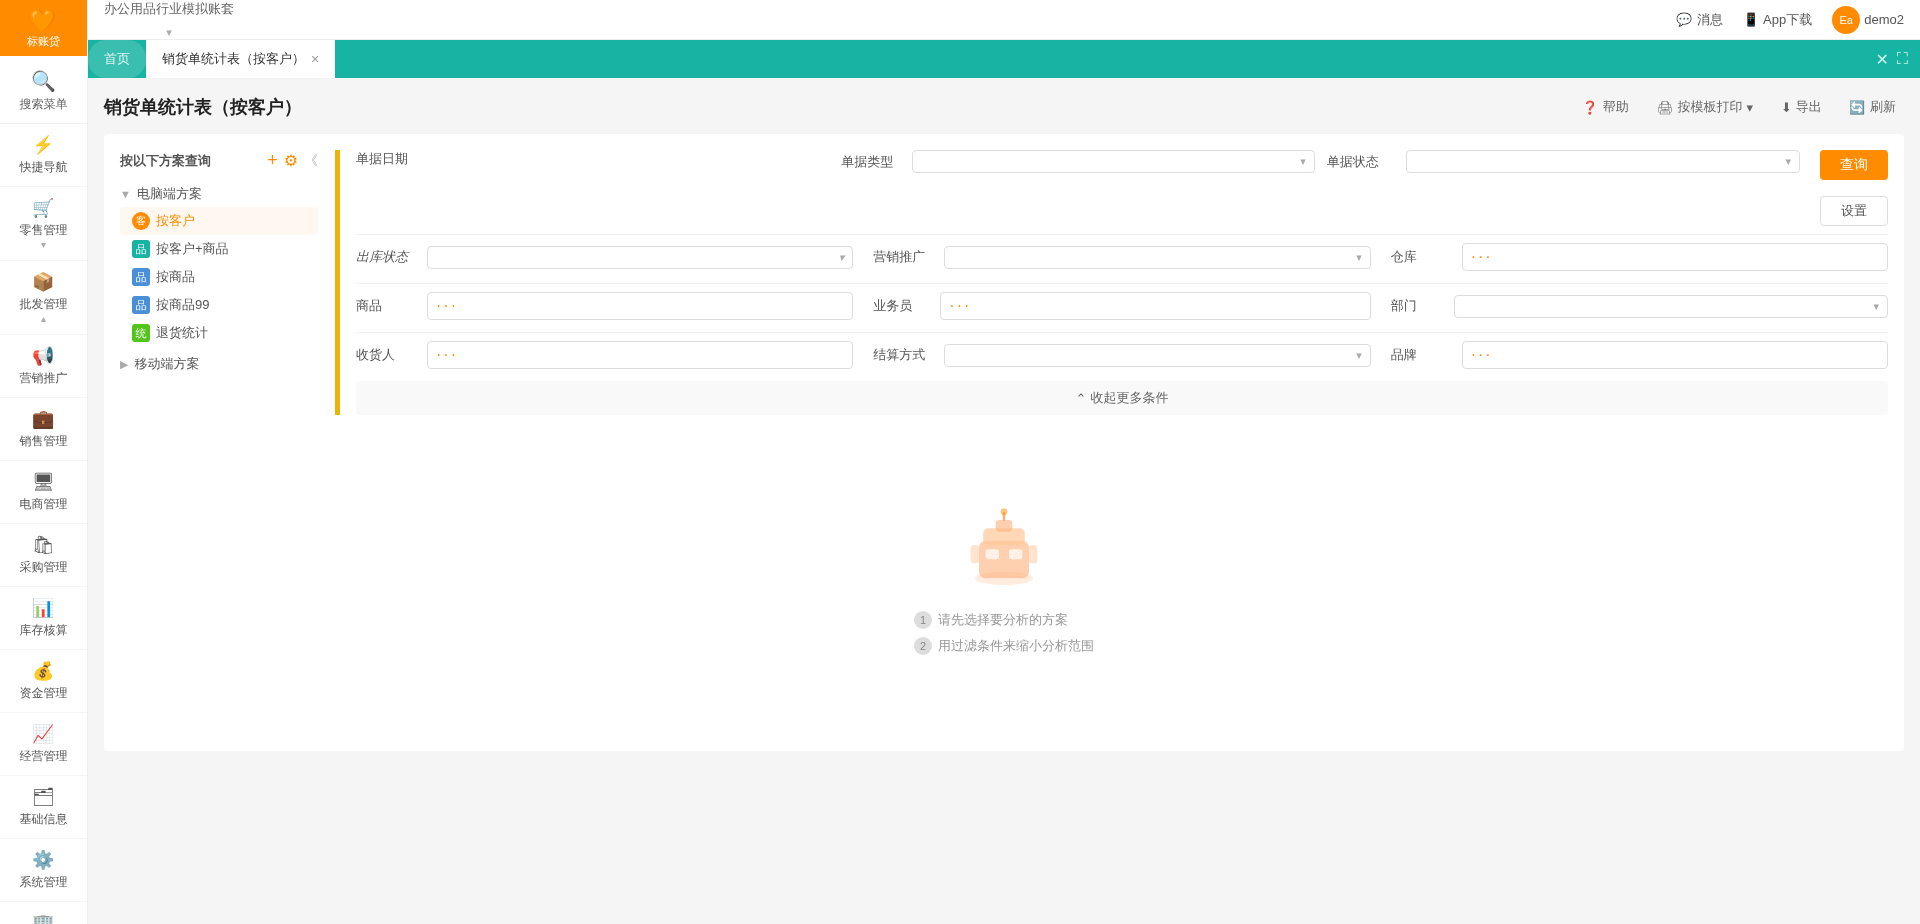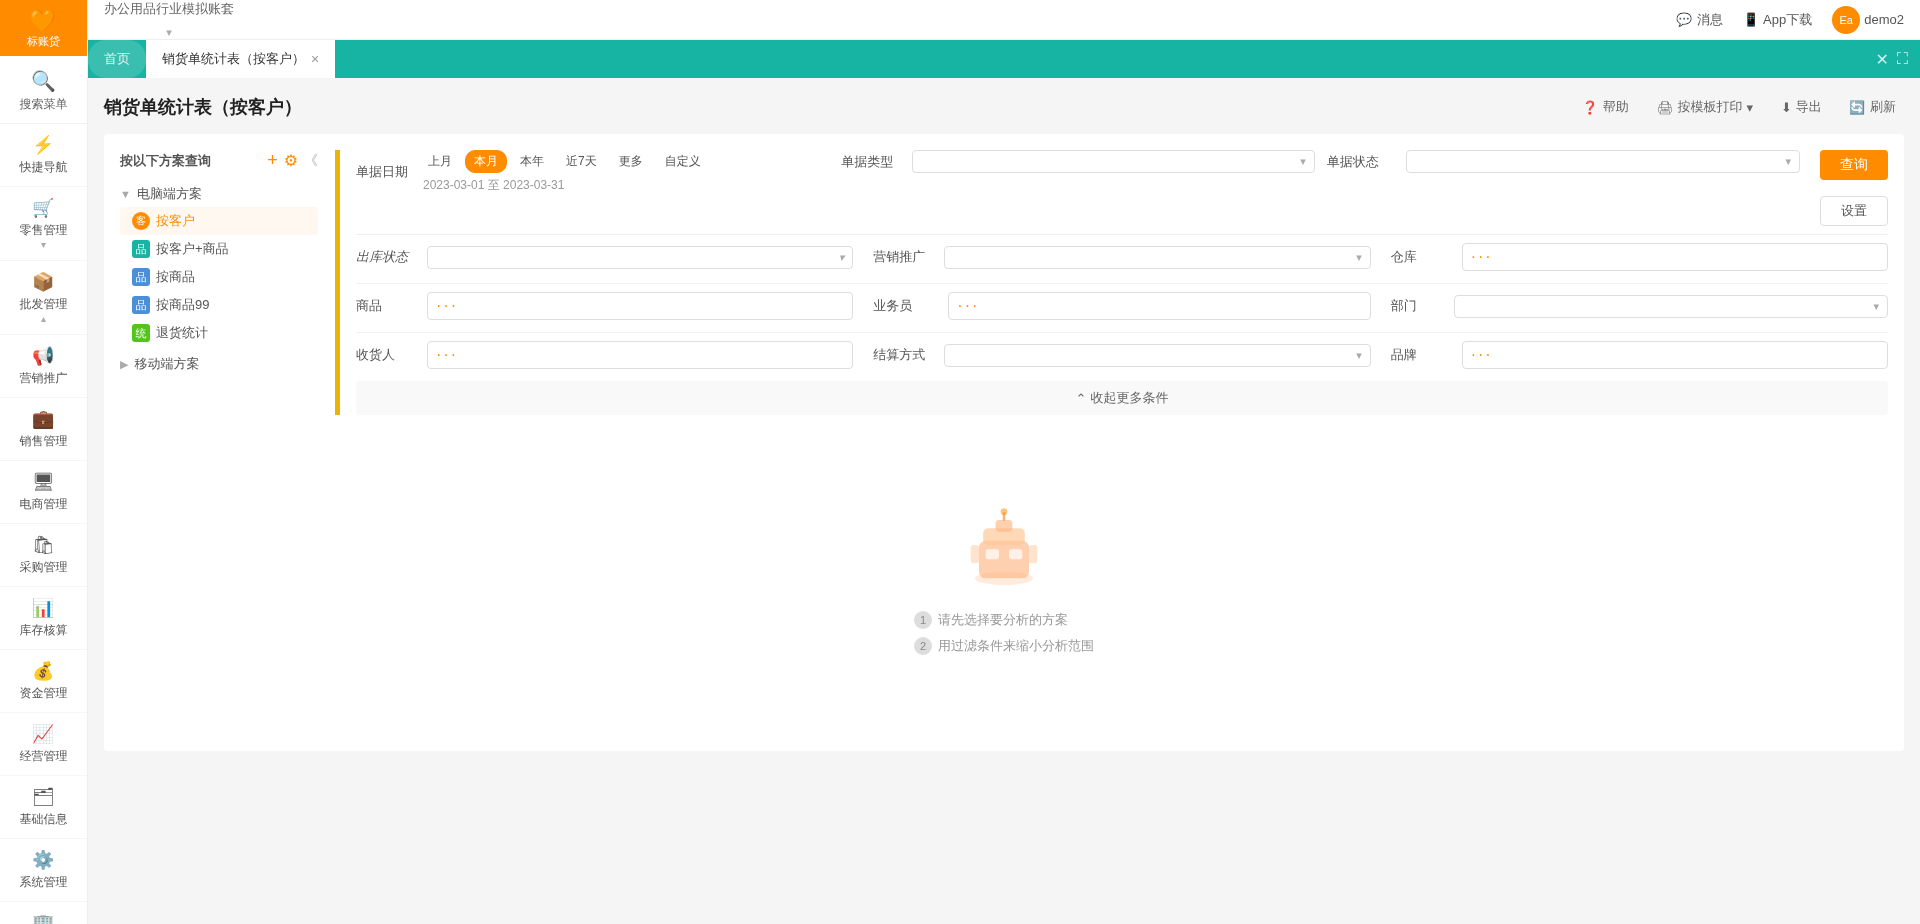--- a/index.html
+++ b/index.html
@@ -289,29 +289,20 @@
           </div>
         </div>
 
         <div class="filter-panel">
 
           <div style="display:flex; align-items:flex-start; gap:12px;">
             <div style="flex:1;">
 
               <div class="filter-row">
                 <span class="filter-label">单据日期</span>
-                <div class="date-filter">
-                  <span class="date-btn">上月</span>
-                  <span class="date-btn active">本月</span>
-                  <span class="date-btn">本年</span>
-                  <span class="date-btn">近7天</span>
-                  <span class="date-btn">更多</span>
-                  <span class="date-btn">自定义</span>
-                  <span class="date-range">2023-03-01 至 2023-03-31</span>
-                </div>
               </div>
             </div>
 
             <div style="flex:1; display:flex; align-items:center; gap:8px;">
               <span class="filter-label">单据类型</span>
               <div class="select-control" style="flex:1;">
                 <span class="placeholder"></span>
                 <span class="arrow">▾</span>
               </div>
             </div>
@@ -360,21 +351,21 @@
           <hr class="filter-divider">
 
           <div class="filter-row">
             <div style="flex:1; display:flex; align-items:center; gap:8px;">
               <span class="filter-label">商品</span>
               <div class="select-control" style="flex:1;">
                 <span class="dots">···</span>
               </div>
             </div>
             <div style="width:20px;"></div>
-            <div style="flex:1; display:flex; align-items:center; gap:12px;">
+            <div style="flex:1; display:flex; align-items:center; gap:4px;">
               <span class="filter-label">业务员</span>
               <div class="select-control" style="flex:1;">
                 <span class="dots">···</span>
               </div>
             </div>
             <div style="width:20px;"></div>
             <div style="flex:1; display:flex; align-items:center; ">
               <span class="filter-label">部门</span>
               <div class="select-control" style="flex:1;">
                 <span class="placeholder"></span>

